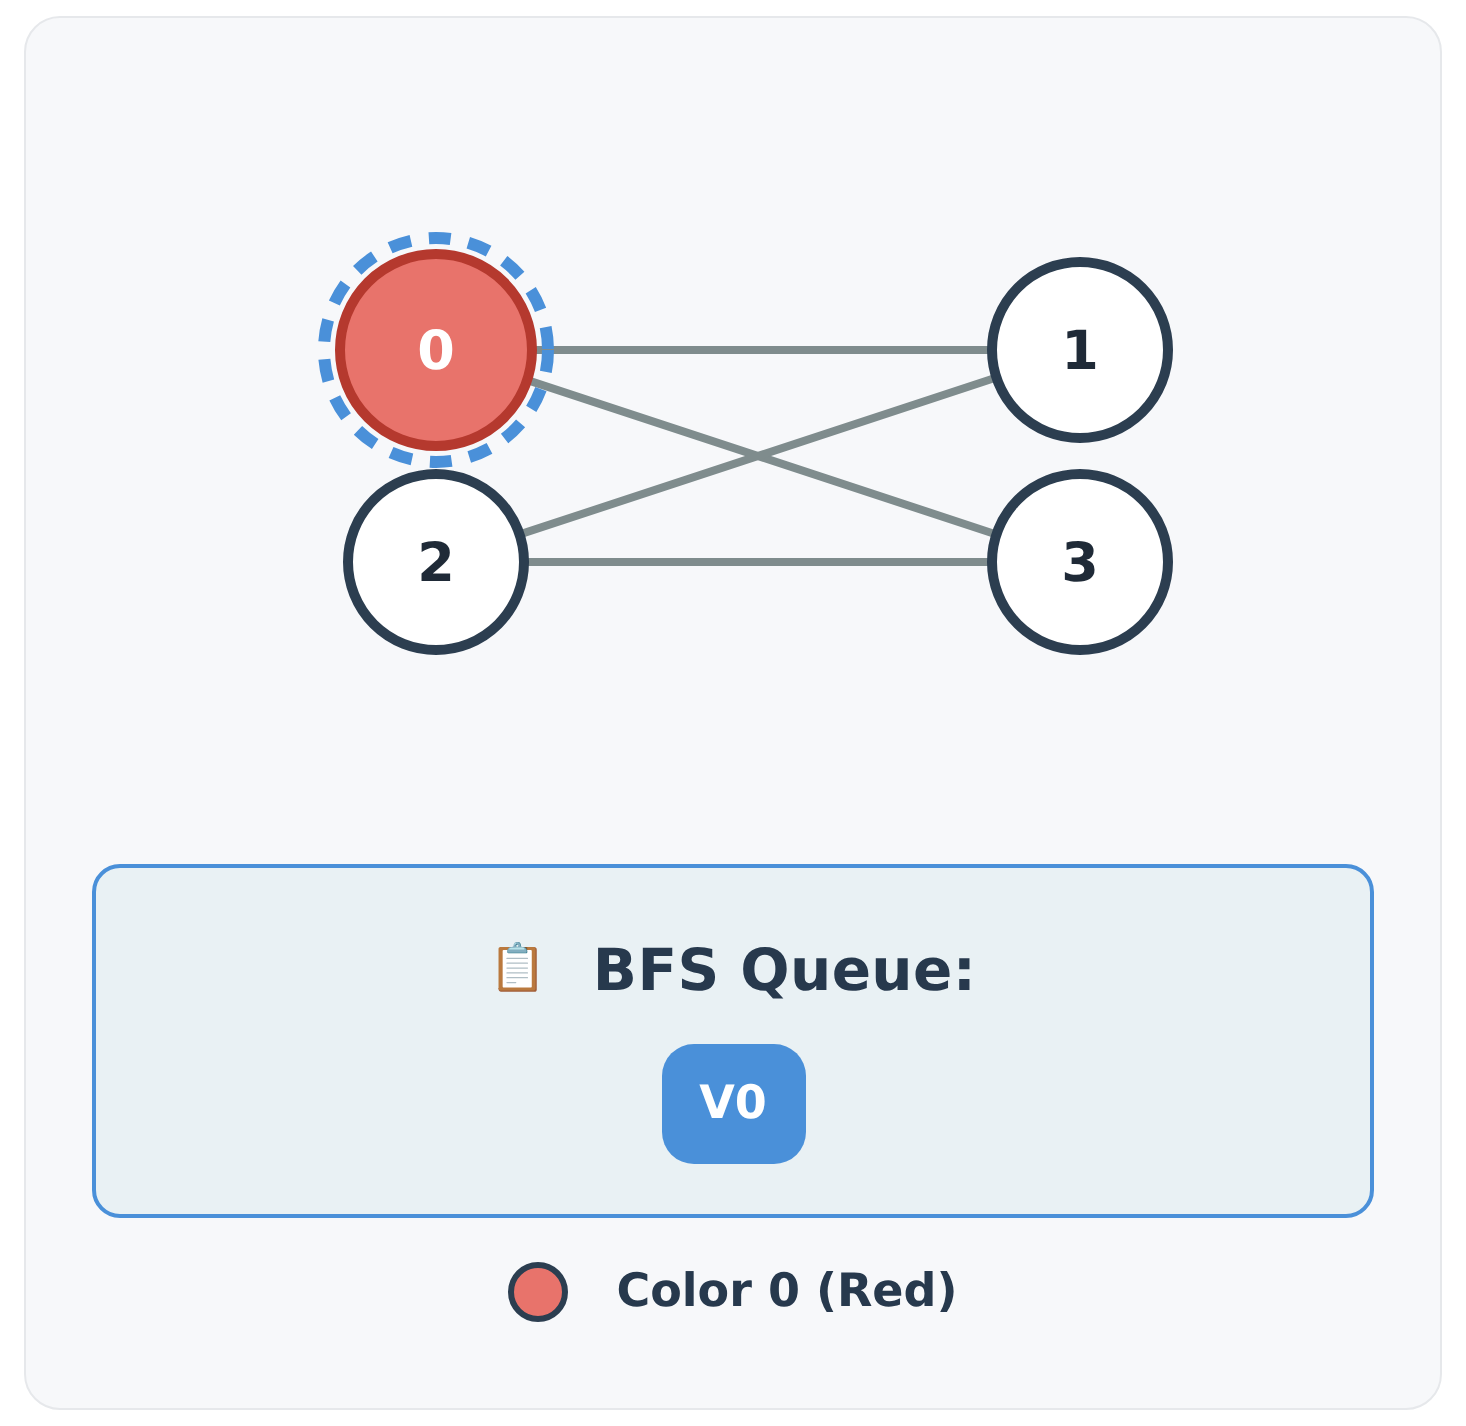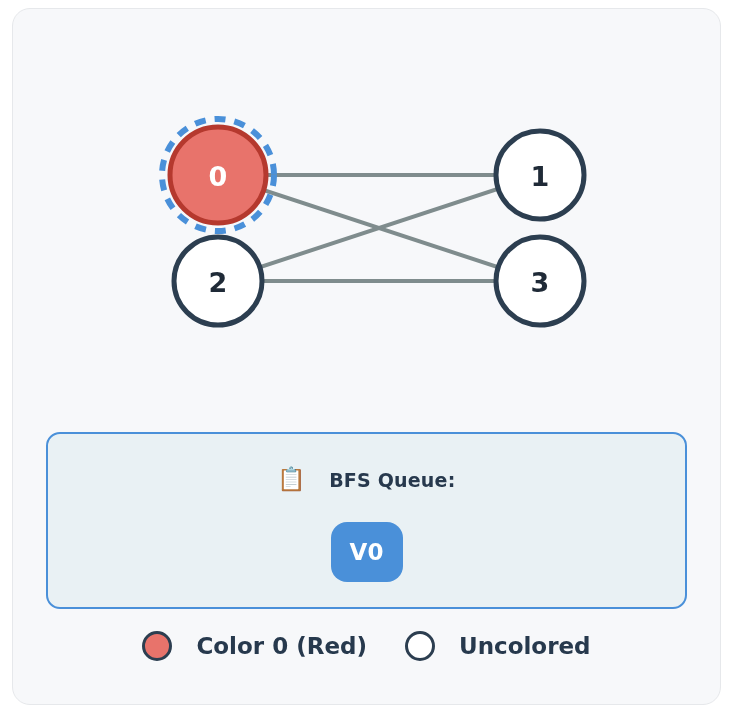--- a/index.html
+++ b/index.html
@@ -72,21 +72,21 @@
     text-align: center;
     white-space: nowrap;
   }
   #queue-clipboard-icon {
     font-size: 23px;
     vertical-align: middle;
     line-height: 1;
   }
   #queue-title {
     display: inline-block;
-    font-size: 19px;
+    font-size: 29px;
     font-weight: bold;
     color: #27394D;
     vertical-align: middle;
     margin-left: 23px;
     letter-spacing: 0.2px;
   }
   #queue-items {
     position: absolute;
     left: 0;
     top: 88px;
@@ -183,19 +183,15 @@
     <div id="queue-items">
         <div class="queue-item" style="background: rgb(74, 144, 217);">V0</div>
       </div>
   </div>
 
   <div id="legend">
       <div class="legend-entry">
         <span class="legend-swatch" style="background: rgb(232, 115, 107); border-color: rgb(44, 62, 80);"></span>
         <span class="legend-text">Color 0 (Red)</span>
       </div>
-      <div class="legend-entry">
-        <span class="legend-swatch" style="background: rgb(255, 255, 255); border-color: rgb(44, 62, 80);"></span>
-        <span class="legend-text">Uncolored</span>
-      </div>
     </div>
 
 </div>
 
 </body></html>

